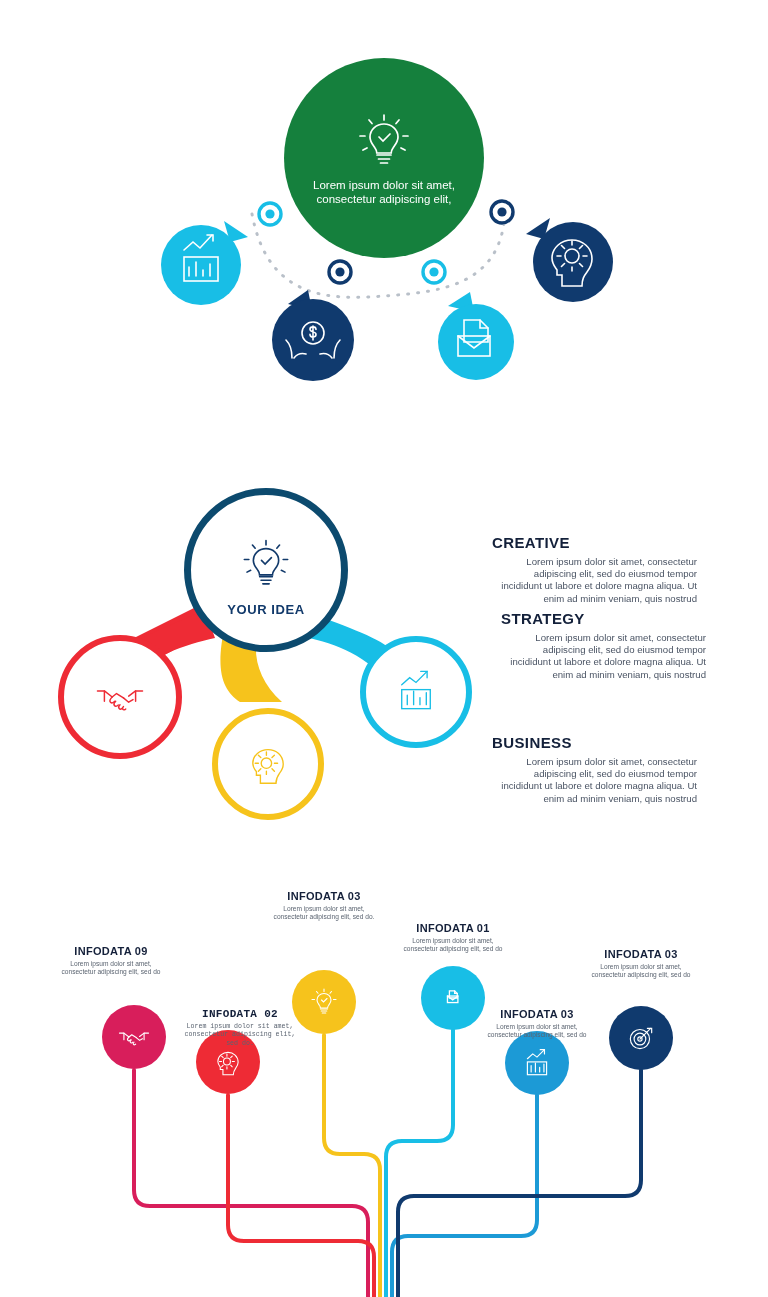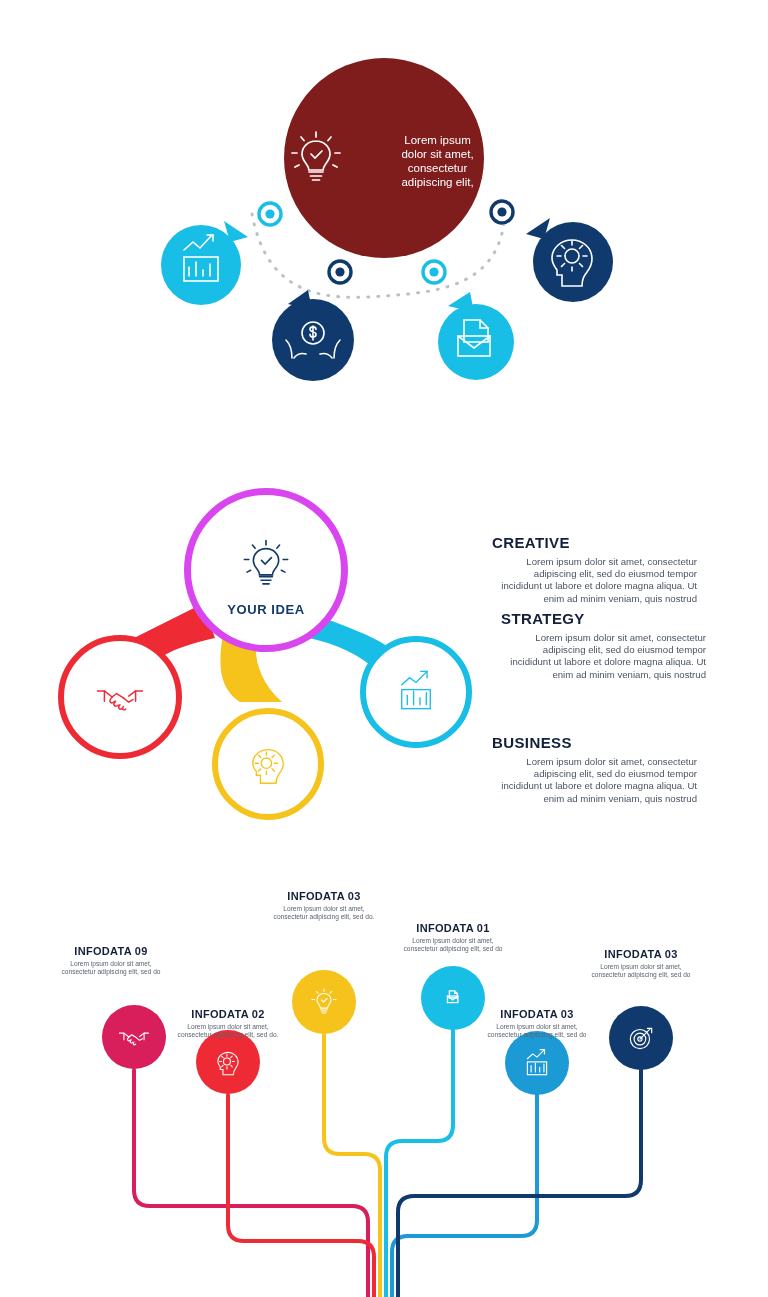--- a/index.html
+++ b/index.html
@@ -13,23 +13,22 @@
   .stage{position:absolute;left:0;top:0;width:768px;height:1297px;}
 
   
   .circle{position:absolute;border-radius:50%;display:flex;align-items:center;justify-content:center;}
   .abs{position:absolute;}
   .txt-center{text-align:center;}
 
   
   #sec1{position:absolute;left:0;top:0;width:768px;height:430px;}
   .s1-main{
-    left:284px;top:58px;width:200px;height:200px;background:#7f1d1d;
-    flex-direction:row;
-    gap:43px;
+    left:284px;top:58px;width:200px;height:200px;background:#15803d;
+    flex-direction:column;
   }
   .s1-main .lbl{
     color:#ffffff;font-size:11.5px;line-height:14px;text-align:center;width:150px;
     margin-top:6px;
   }
 
   
   #sec2{position:absolute;left:0;top:440px;width:768px;height:400px;}
   .s2-h{font-weight:bold;font-size:15px;color:#13203a;letter-spacing:.4px;}
   .s2-p{font-size:9.6px;line-height:12.2px;color:#4a5464;text-align:right;width:205px;}
@@ -148,21 +147,21 @@
   <div id="sec2">
 
     <svg class="abs" style="left:0;top:0;width:768px;height:400px;">
       <path d="M200 165 L120 205 L118 240 L196 198 Z" fill="#ee2b35"></path>
       <path d="M196 184 C 180 230, 200 252, 232 254 L258 254 L258 200 Z" fill="#ee2b35" opacity="0"></path>
       <path d="M205 170 C 160 190, 130 200, 120 215 L125 245 C 150 215, 185 205, 215 198 Z" fill="#ee2b35"></path>
       <path d="M225 185 C 215 230, 222 250, 240 262 L282 262 C 258 240, 252 215, 258 190 Z" fill="#f6c31c"></path>
       <path d="M308 172 C 350 188, 380 198, 394 212 L388 242 C 362 212, 330 202, 300 196 Z" fill="#18bee6"></path>
     </svg>
 
-    <div class="circle" style="left:184px;top:48px;width:150px;height:150px;background:#ffffff;border:7px solid #d946ef;flex-direction:column;">
+    <div class="circle" style="left:184px;top:48px;width:150px;height:150px;background:#ffffff;border:7px solid #0c4a6e;flex-direction:column;">
       <svg width="58" height="56" viewBox="0 0 64 62" style="margin-top:12px;">
         <g fill="none" stroke="#123a6b" stroke-width="1.8" stroke-linecap="round">
           <path d="M32 14c-8 0-14 6-14 13 0 5 3 8 5 11 1.4 2 1.8 3 1.8 5h14.4c0-2 .4-3 1.8-5 2-3 5-6 5-11 0-7-6-13-14-13z"></path>
           <path d="M25 45h14M26.5 49h11M28.5 53h7"></path>
           <path d="M32 5v5M17 10l3 3.5M47 10l-3 3.5M8 26h5M51 26h5M11 40l4-2M53 40l-4-2"></path>
           <path d="M27 27l4 4 7-7"></path>
         </g>
       </svg>
       <div style="font-weight:bold;font-size:13px;color:#123a6b;letter-spacing:.6px;margin-top:10px;">YOUR IDEA</div>
     </div>
@@ -255,21 +254,21 @@
 
     <div class="circle" style="left:196px;top:170px;width:64px;height:64px;background:#ee2b35;">
       <svg width="32" height="32" viewBox="0 0 60 60">
         <g fill="none" stroke="#ffffff" stroke-width="2" stroke-linecap="round">
           <path d="M40 54c0-6 2-9 4.5-12.5C47 38 49 35 49 30.5 49 19 40 12 30 12c-10 0-19 7-19 17 0 5 2.5 8 4.5 10.5V44h5v10z"></path>
           <circle cx="28" cy="29" r="6.5"></circle>
           <path d="M28 19v-4M28 43v-4M18 29h-4M42 29h-4M21 22l-3-3M38 39l-3-3M21 36l-3 3M38 19l-3 3"></path>
         </g>
       </svg>
     </div>
-    <div class="abs txt-center" style="left:172px;top:148px;width:112px;">
+    <div class="abs txt-center" style="left:184px;top:148px;width:112px;font-family:Liberation Mono, monospace;">
       <div class="s3-h">INFODATA 02</div>
       <div class="s3-p" style="margin-top:3px;">Lorem ipsum dolor sit amet, consectetur adipiscing elit, sed do.</div>
     </div>
 
     <div class="circle" style="left:292px;top:110px;width:64px;height:64px;background:#f6c31c;">
       <svg width="32" height="32" viewBox="0 0 64 62">
         <g fill="none" stroke="#ffffff" stroke-width="2.2" stroke-linecap="round">
           <path d="M32 14c-8 0-14 6-14 13 0 5 3 8 5 11 1.4 2 1.8 3 1.8 5h14.4c0-2 .4-3 1.8-5 2-3 5-6 5-11 0-7-6-13-14-13z"></path>
           <path d="M25 45h14M26.5 49h11M28.5 53h7"></path>
           <path d="M32 5v5M17 10l3 3.5M47 10l-3 3.5M8 26h5M51 26h5"></path>

